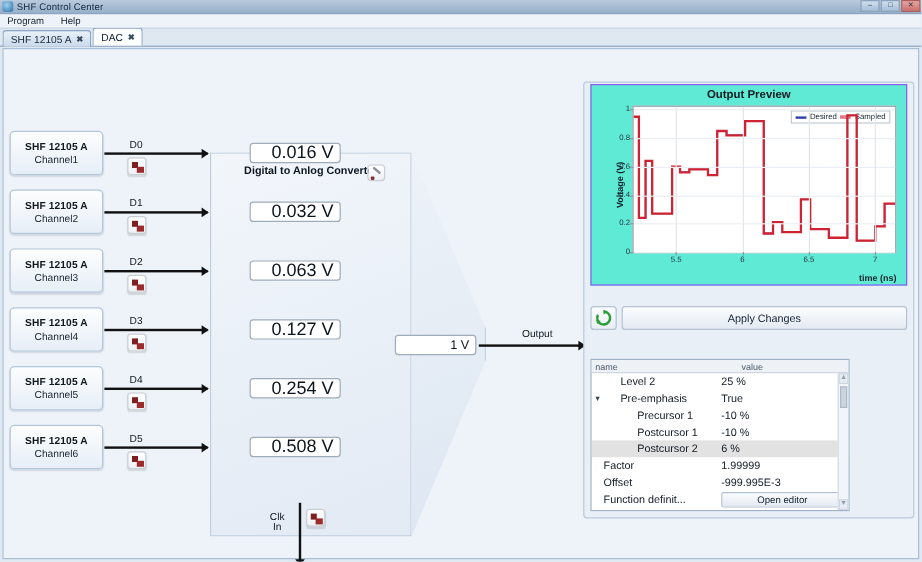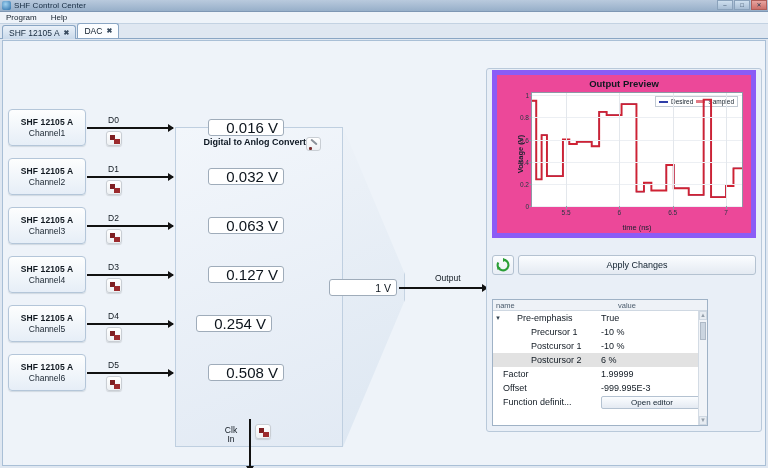--- a/index.html
+++ b/index.html
@@ -148,40 +148,40 @@
     border-top:6px solid #111; border-left:4px solid transparent; border-right:4px solid transparent;
   }
 
   
   .rpanel{
     position:absolute; left:486px; top:68px; width:276px; height:364px;
     background:#e9eff7; border:1px solid #b9c9da; border-radius:3px;
   }
   .chartbox{
     position:absolute; left:492px; top:70px; width:264px; height:168px;
-    background:#ec4899; border:5px solid #8b5cf6;
+    background:#5eead4; border:1px solid #8b5cf6;
   }
   .chart-title{
     position:absolute; top:3px; left:0; width:100%;
     text-align:center; font-size:9.5px; font-weight:bold; color:#101820;
   }
   .plot{ position:absolute; left:34px; top:17px; right:8px; bottom:26px; border:1px solid #8d98a5; background:#fff;}
   .gridv{ position:absolute; top:0; bottom:0; width:1px; background:#e3e7ec;}
   .gridh{ position:absolute; left:0; right:0; height:1px; background:#eceff3;}
   .ytick{ position:absolute; right:100%; margin-right:3px; transform:translateY(-50%); font-size:6.5px; color:#2a3642; white-space:nowrap;}
   .ytickmark{ position:absolute; right:100%; width:3px; height:1px; background:#8d98a5;}
   .xtick{ position:absolute; top:100%; margin-top:3px; transform:translateX(-50%); font-size:6.5px; color:#2a3642;}
   .xtickmark{ position:absolute; top:100%; width:1px; height:3px; background:#8d98a5;}
   .ylabel{
     position:absolute; left:4px; top:50%; transform:translateY(-50%) rotate(-90deg);
     transform-origin:center; font-size:7.5px; font-weight:bold; color:#16212c; white-space:nowrap;
   }
   .xlabel{
-    position:absolute; bottom:1px; left:34px; right:8px; text-align:center;
-    font-size:7.5px; font-weight:normal; color:#16212c;
+    position:absolute; bottom:1px; left:34px; right:8px; text-align:right;
+    font-size:7.5px; font-weight:bold; color:#16212c;
   }
   .legend{
     position:absolute; right:4px; top:3px; height:11px;
     background:rgba(255,255,255,.86); border:1px solid #c2cad3;
     display:flex; align-items:center; gap:3px; padding:0 3px; font-size:6.5px; color:#16212c;
   }
   .lg-line{ width:9px; height:2px; background:#2f3ea8;}
   .lg-line2{ width:9px; height:3px; background:#e37b86;}
 
   
@@ -311,21 +311,21 @@
     <div class="licon" style="left:103px; top:286px;"></div>
 
     <div class="dlabel" style="left:105px; top:319px;">D5</div>
     <div class="arrow" style="left:84px; top:331px; width:86px;"></div>
     <div class="licon" style="left:103px; top:335px;"></div>
 
     <div class="vfield" style="left:177px; top:78px;">0.016 V</div>
     <div class="vfield" style="left:177px; top:127px;">0.032 V</div>
     <div class="vfield" style="left:177px; top:176px;">0.063 V</div>
     <div class="vfield" style="left:177px; top:225px;">0.127 V</div>
-    <div class="vfield" style="left:165px; top:274px;">0.254 V</div>
+    <div class="vfield" style="left:177px; top:274px;">0.254 V</div>
     <div class="vfield" style="left:177px; top:323px;">0.508 V</div>
 
     <div class="outfield">1 V</div>
     <div class="dlabel" style="left:432px; top:232px;">Output</div>
     <div class="arrow" style="left:396px; top:246px; width:88px;"></div>
 
     <div class="dlabel" style="left:219px; top:385px; line-height:9px; text-align:center; width:18px;">
       <span>Clk</span><br>
       <span>In</span>
     </div>
@@ -395,20 +395,27 @@
 
 
   <div class="ptable">
     <div class="thead">
       <div class="c1">name</div>
       <div class="c2">value</div>
     </div>
     <div id="rows">
         <div class="trow">
           <div class="c1">
+            <span class="tw"></span>
+            <span style="padding-left: 14px;">Level 2</span>
+          </div>
+          <div class="c2">25 %</div>
+        </div>
+        <div class="trow">
+          <div class="c1">
             <span class="tw">▾</span>
             <span style="padding-left: 14px;">Pre-emphasis</span>
           </div>
           <div class="c2">True</div>
         </div>
         <div class="trow">
           <div class="c1">
             <span class="tw"></span>
             <span style="padding-left: 28px;">Precursor 1</span>
           </div>

